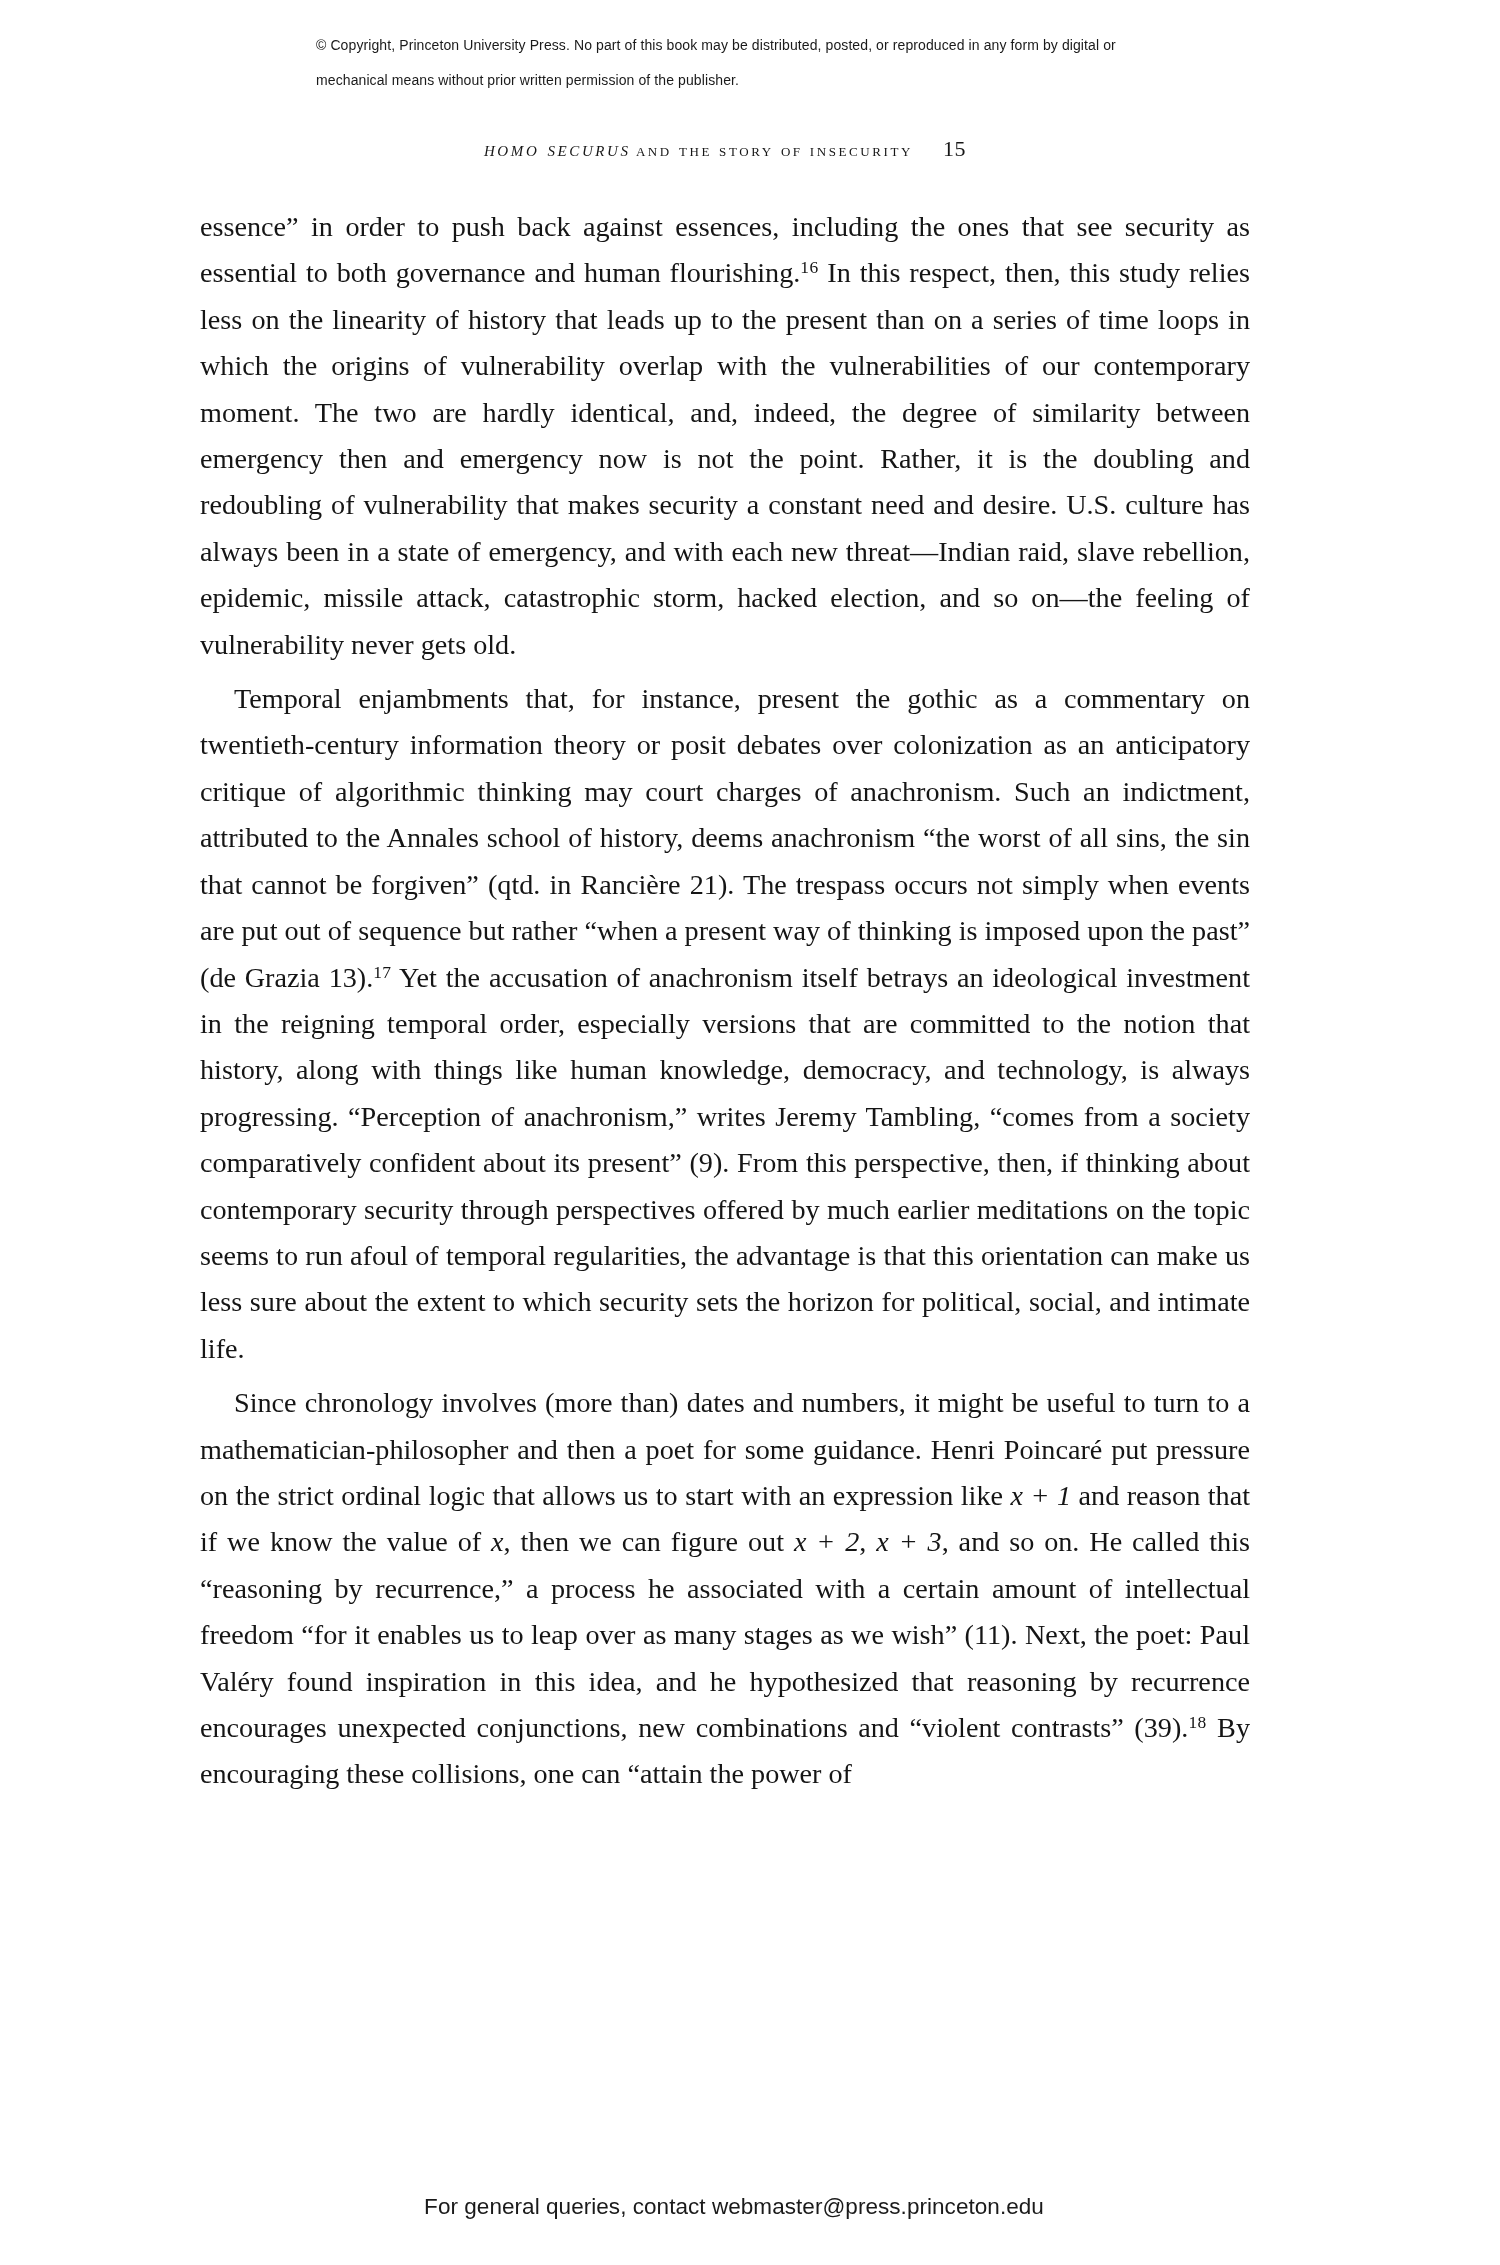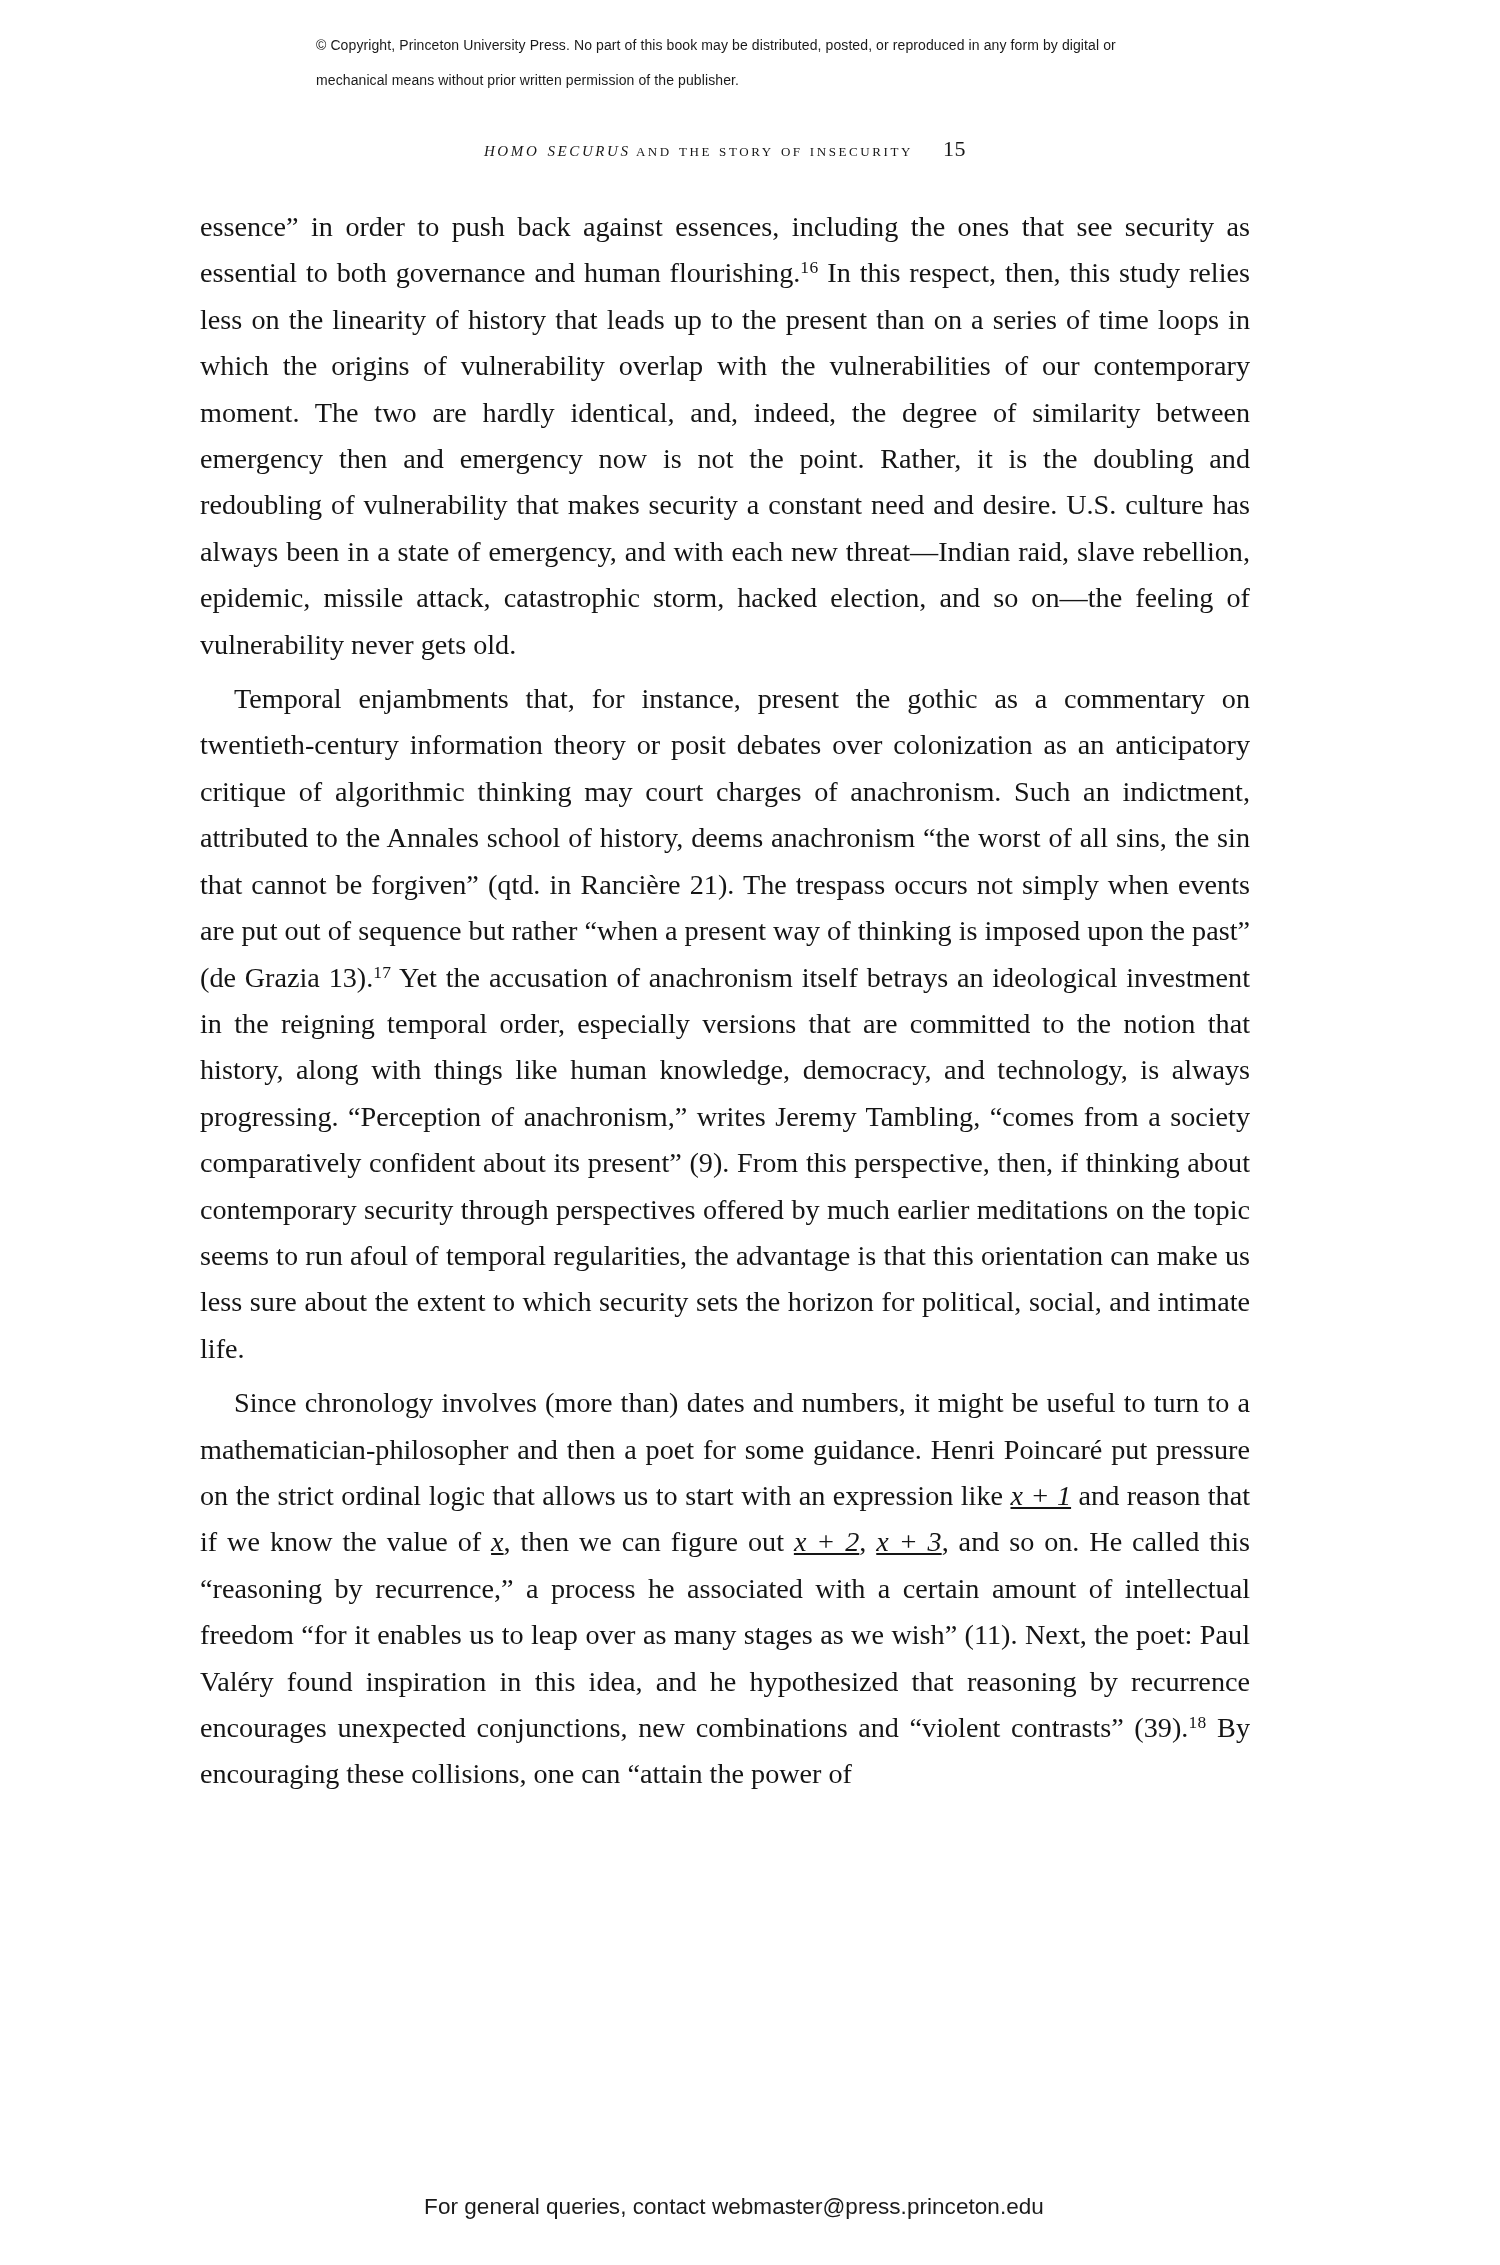--- a/index.html
+++ b/index.html
@@ -94,21 +94,20 @@
     text-align: justify;
   }
   sup.fn {
     font-size: 0.62em;
     vertical-align: 0.52em;
     line-height: 0;
     letter-spacing: 0.3px;
   }
   .mathvar {
     font-style: italic;
-    text-decoration: underline;
   }
 
   
   .page-footer {
     position: absolute;
     left: 0;
     top: 2194px;
     width: 1468px;
     text-align: center;
     font-family: "Liberation Sans", sans-serif;

